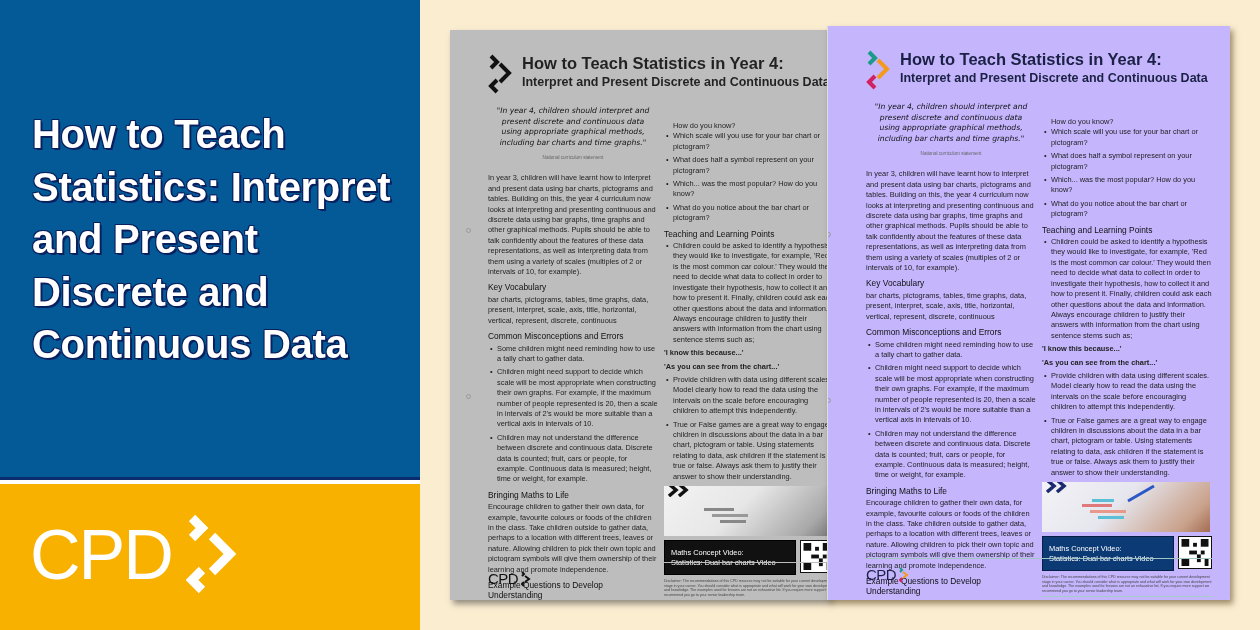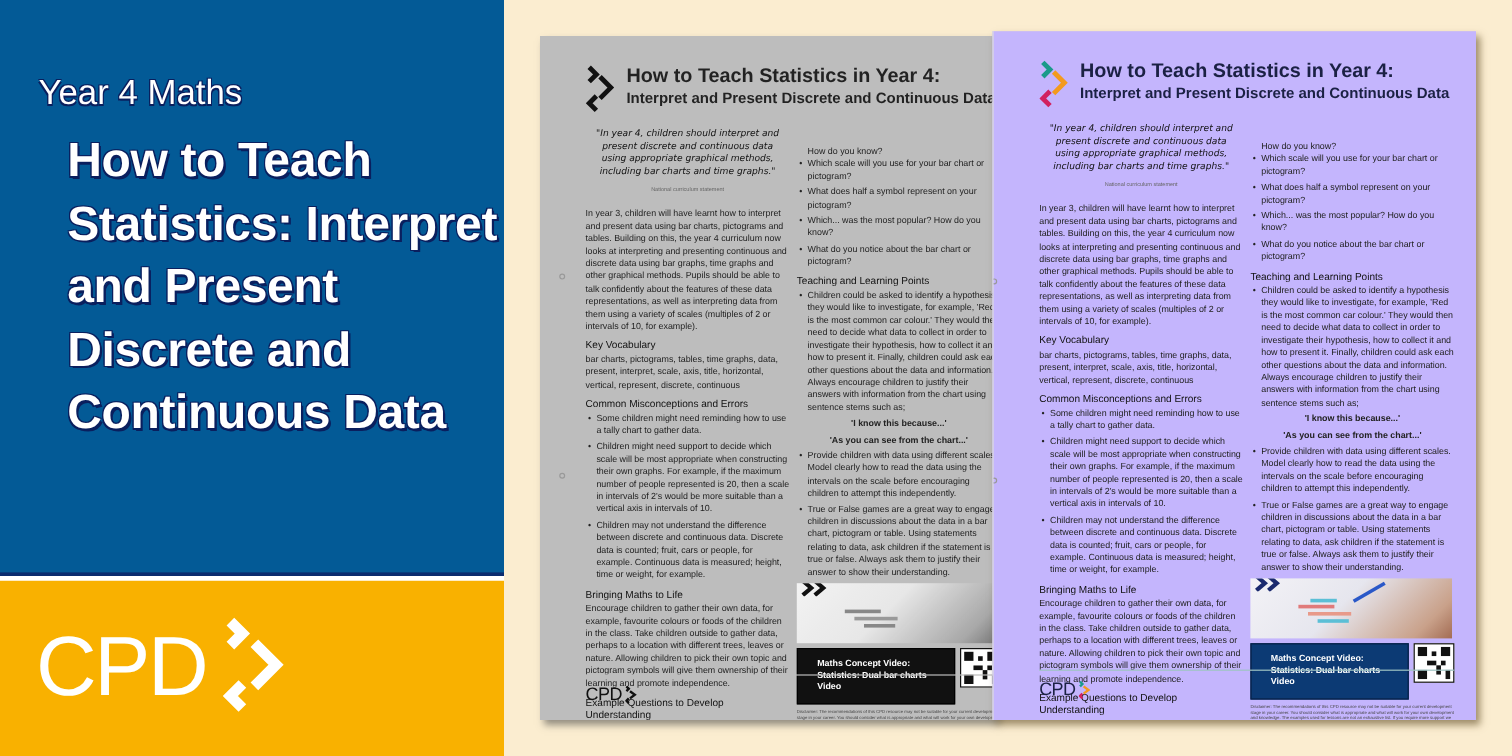--- a/index.html
+++ b/index.html
@@ -7,21 +7,21 @@
   body { position: relative; background: #fbedd0; font-family: "Liberation Sans", sans-serif; }
 
   
   .left-panel { position: absolute; left: 0; top: 0; width: 420px; height: 630px; }
   .blue-block { position: absolute; left: 0; top: 0; width: 420px; height: 480px; background: #035a96; border-bottom: 3px solid #0a2b6e; }
   .white-sep { position: absolute; left: 0; top: 480px; width: 420px; height: 4px; background: #ffffff; }
   .yellow-block { position: absolute; left: 0; top: 484px; width: 420px; height: 146px; background: #f9b100; }
   .subtitle { position: absolute; left: 32px; top: 62px; color: #fff; font-size: 29px; font-weight: 400;
     text-shadow: 1px 1px 0 #0a1f5e, -1px -1px 0 #0a1f5e, 1px -1px 0 #0a1f5e, -1px 1px 0 #0a1f5e; }
   .main-title { position: absolute; left: 32px; top: 108px; width: 380px; color: #fff; font-size: 40px; font-weight: 700; line-height: 52.5px;
-    text-shadow: 2px 2px 0 #0a1f5e, -1px -1px 0 #0a1f5e, 1px -1px 0 #0a1f5e, -1px 1px 0 #0a1f5e; letter-spacing: -0.3px; margin-left: 24px; }
+    text-shadow: 2px 2px 0 #0a1f5e, -1px -1px 0 #0a1f5e, 1px -1px 0 #0a1f5e, -1px 1px 0 #0a1f5e; letter-spacing: -0.3px; }
   .cpd-logo-big { position: absolute; left: 30px; top: 512px; display: flex; align-items: center; }
   .cpd-logo-big .txt { color: #fff; font-size: 70px; font-weight: 400; letter-spacing: -2px; line-height: 70px; }
   .cpd-logo-big svg { margin-left: 12px; }
 
   
   .page { position: absolute; background: #c4b5fd; box-shadow: 3px 4px 6px rgba(80,60,20,0.55); overflow: hidden; }
   .page.back { left: 450px; top: 30px; width: 380px; height: 570px; filter: grayscale(1); }
   .page.front { left: 827px; top: 26px; width: 403px; height: 574px; border-left: 1px solid #ddd; }
 
   .doc-header { position: absolute; left: 38px; top: 24px; display: flex; align-items: flex-start; }
@@ -33,42 +33,41 @@
   .col-left { position: absolute; left: 38px; top: 76px; width: 170px; font-size: 7.4px; line-height: 10.4px; color: #222; }
   .col-right { position: absolute; left: 214px; top: 91px; width: 170px; font-size: 7.4px; line-height: 10.4px; color: #222; }
 
   .quote { font-family: "DejaVu Sans", sans-serif; font-size: 7.6px; text-align: center; line-height: 10.5px; color: #111; padding: 0 4px; font-style: italic; }
   .quote-src { text-align: center; font-size: 4.6px; color: #666; margin-top: 5px; }
   .para { margin-top: 10px; }
   .h { font-weight: 400; font-size: 8.4px; color: #111; margin-top: 5px; margin-bottom: 2px; }
   ul.bl { list-style: none; }
   ul.bl li { position: relative; padding-left: 9px; margin-bottom: 3px; }
   ul.bl li::before { content: "•"; position: absolute; left: 2px; top: 0; }
-  .center-b { text-align: center; font-weight: 700; margin: 2px 0 3px; }
+  .center-b { font-weight: 700; margin: 2px 0 3px; }
 
   .photo { position: relative; width: 168px; height: 50px; margin-top: 4px; background: linear-gradient(135deg, #f3f2f6 0%, #e6e6ee 45%, #c9a18a 85%, #a36c53 100%); overflow: hidden; }
   .photo .bar { position: absolute; height: 3px; }
   .video-row { display: flex; margin-top: 4px; gap: 4px; }
-  .video-box { flex: 1; height: 47px; background: #0c3a74; border: 1px solid #071f45; color: #fff; font-weight: 700; font-size: 7.4px; line-height: 9.5px; padding: 7px 16px; }
+  .video-box { flex: 1; height: 35px; background: #0c3a74; border: 1px solid #071f45; color: #fff; font-weight: 400; font-size: 7.4px; line-height: 9.5px; padding: 7px 6px; }
   .qr { width: 34px; height: 33px; background: #fff; border: 1px solid #111; padding: 2px; }
   .disclaimer { font-size: 3.6px; line-height: 4.6px; color: #444; margin-top: 4px; }
   .rule { height: 1px; background: #a8cbc9; margin-top: 3px; }
 
   .doc-footer { position: absolute; left: 38px; top: 532px; width: 346px; border-top: 1px solid #9fc4c2; padding-top: 7px; display: flex; align-items: center; }
   .doc-footer .txt { font-size: 15px; color: #111; letter-spacing: -0.5px; }
   .hole { position: absolute; left: 16px; width: 5px; height: 5px; border: 1px solid #999; border-radius: 50%; }
 </style>
 </head>
 <body>
 
 <div class="left-panel">
   <div class="blue-block"></div>
   <div class="white-sep"></div>
   <div class="yellow-block"></div>
-  <div class="subtitle">Year 4 Maths</div>
   <div class="main-title">How to Teach Statistics: Interpret and Present Discrete and Continuous Data</div>
   <div class="cpd-logo-big">
     <span class="txt">CPD</span>
     <svg width="58" height="86" viewBox="0 0 58 86">
       <g fill="none" stroke="#fff" stroke-width="9" stroke-linecap="butt" stroke-linejoin="miter">
         <polyline points="8,6 18,16 8,26"></polyline>
         <polyline points="28,24 46,42 28,60"></polyline>
         <polyline points="18,58 8,68 18,78"></polyline>
       </g>
     </svg>

